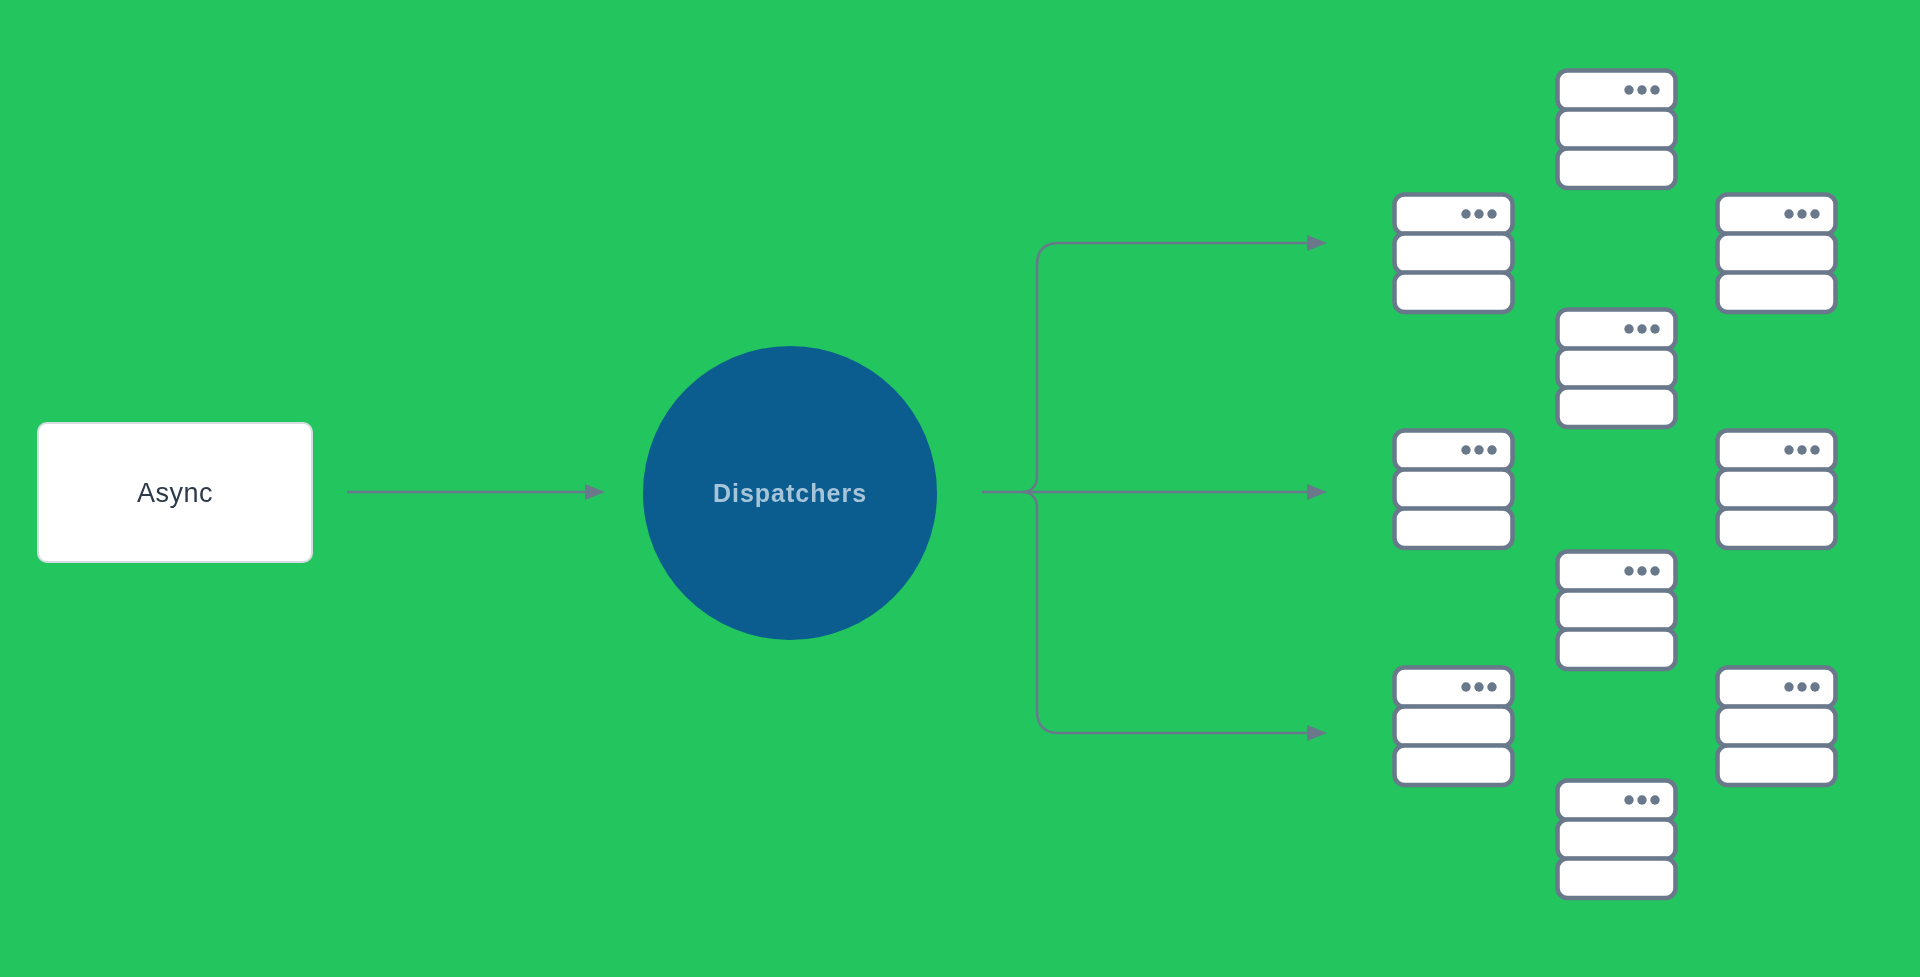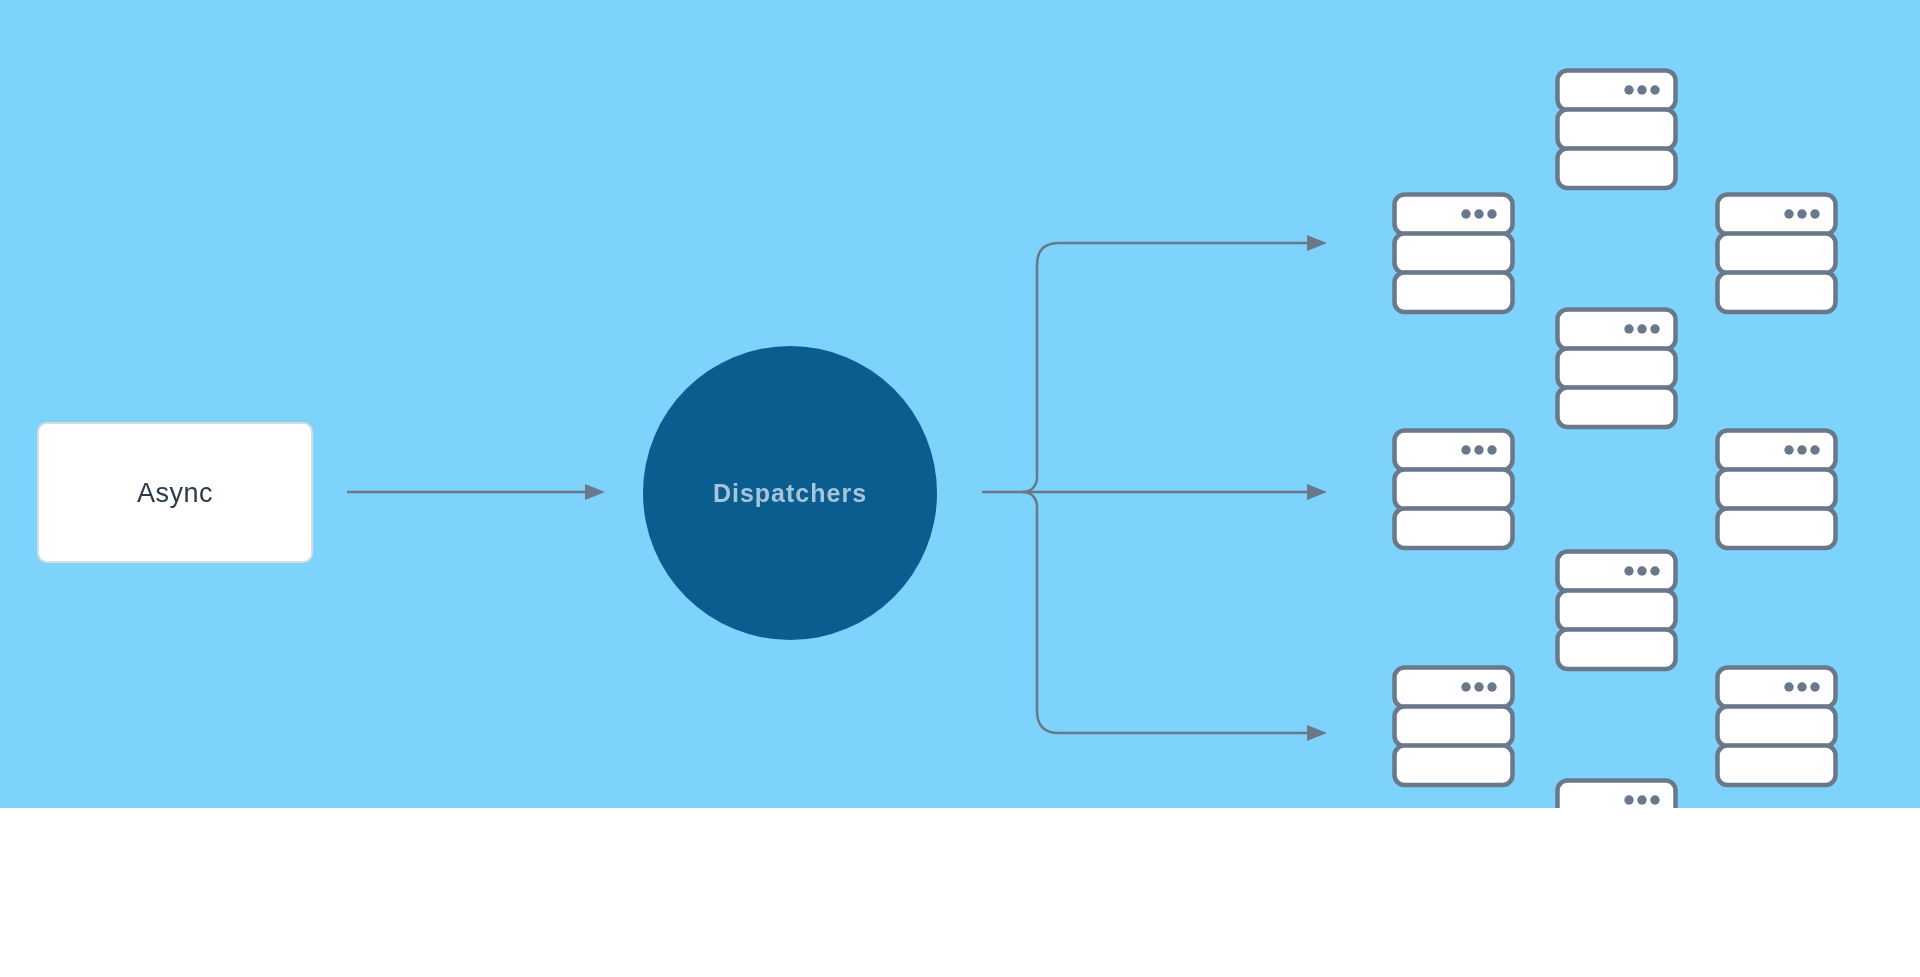--- a/index.html
+++ b/index.html
@@ -4,22 +4,22 @@
 <style>
   html, body {
     margin: 0;
     padding: 0;
     background: #ffffff;
     font-family: "Liberation Sans", sans-serif;
   }
   .canvas {
     position: relative;
     width: 1920px;
-    height: 808px;
-    background: #7dd3fc;
+    height: 977px;
+    background: #22c55e;
     overflow: hidden;
   }
   svg { display: block; }
 
   .async-box {
     fill: #ffffff;
     stroke: #d6dce2;
     stroke-width: 2;
   }
   .async-label {

